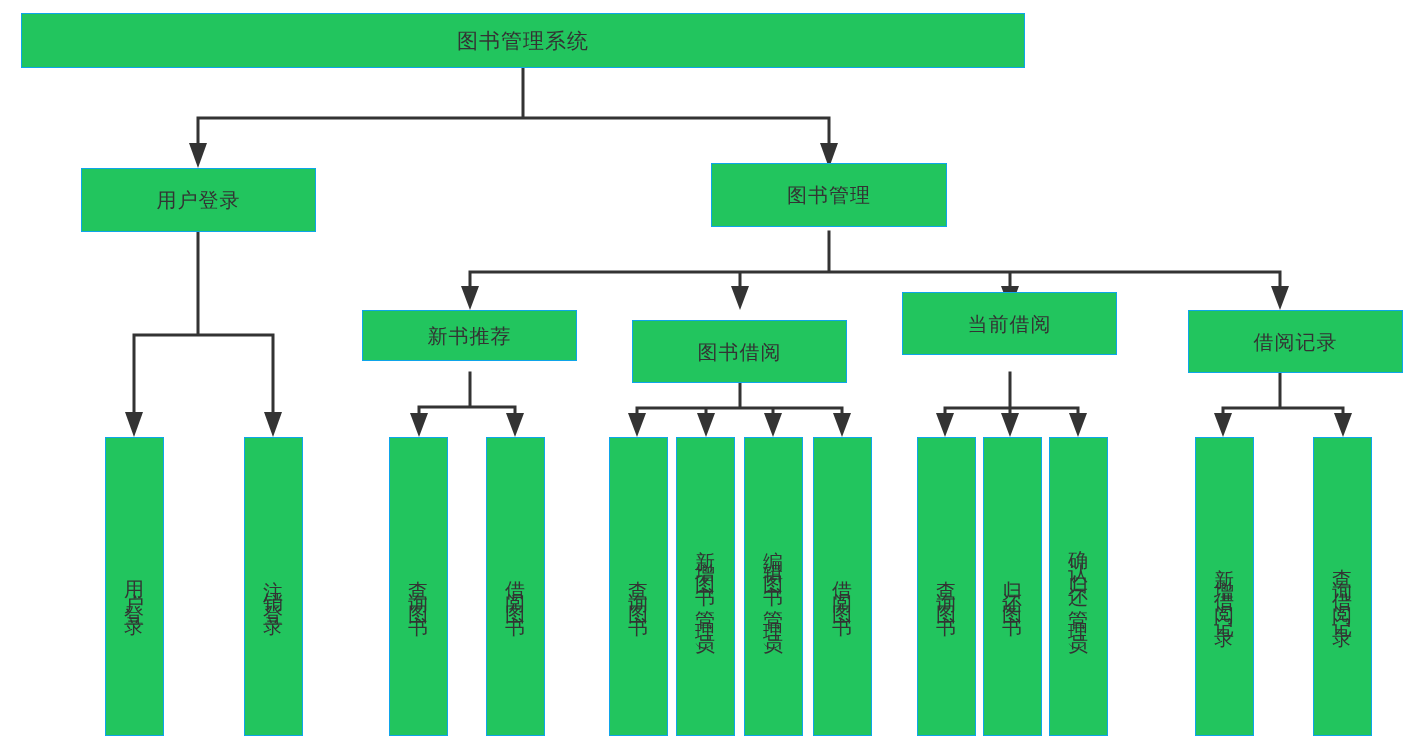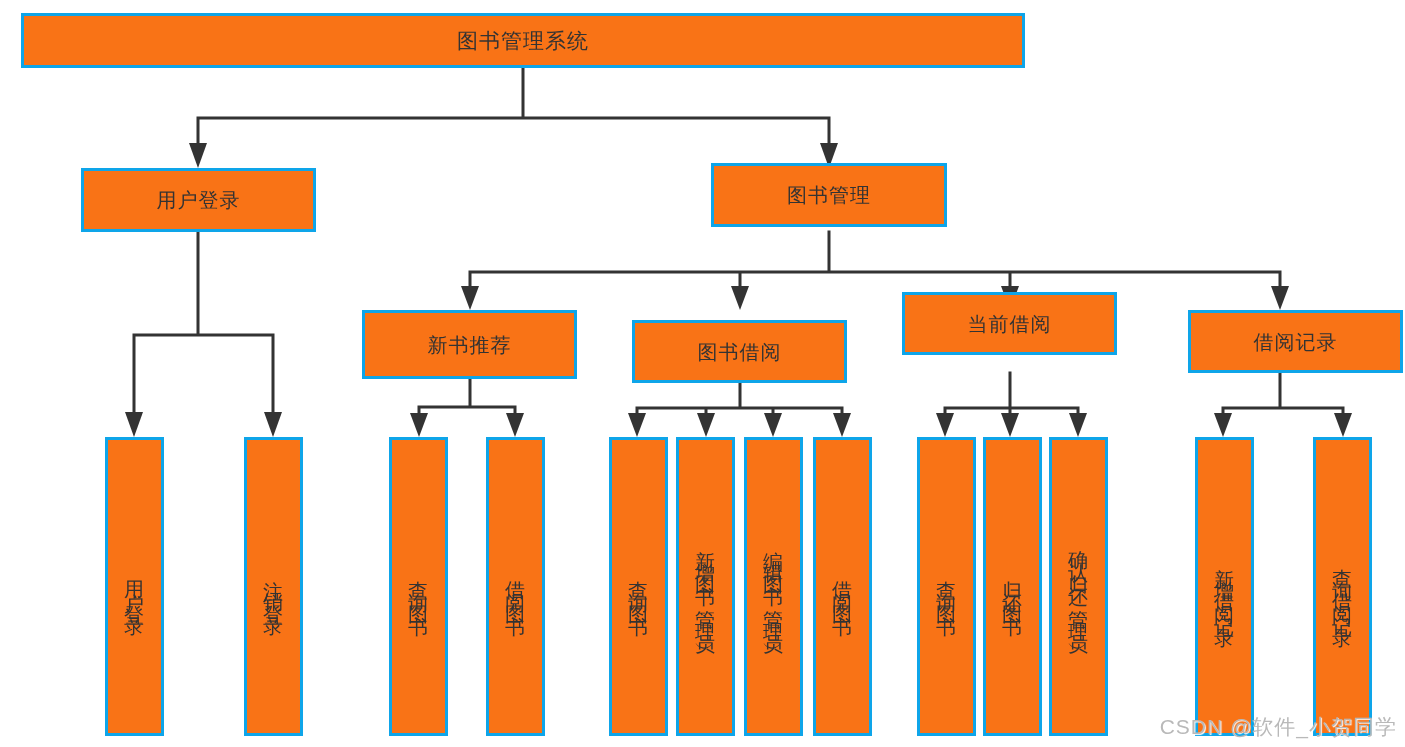--- a/index.html
+++ b/index.html
@@ -12,38 +12,38 @@
     color:#333333;
   }
   .connector-layer{
     position:absolute;left:0;top:0;width:1405px;height:747px;z-index:1;
   }
   .connector-layer path{stroke:#333333;stroke-width:3;fill:none;stroke-linecap:square;}
   .connector-layer polygon{fill:#333333;stroke:none;}
   .node{
     position:absolute;
     box-sizing:border-box;
-    border:3px solid #0ea5e9;
-    background:#f97316;
+    border:1px solid #0ea5e9;
+    background:#22c55e;
     display:grid;place-items:center;
     font-size:20px;
     letter-spacing:1px;
     z-index:2;
     text-align:center;
     line-height:1.2;
   }
   .node.vertical{
     writing-mode:vertical-rl;
     letter-spacing:12px;
     padding-top:4px;
   }
   .pos-root{left:21px;top:13px;width:1004px;height:55px;font-size:21px;}
   .pos-user-login{left:81px;top:168px;width:235px;height:64px;}
   .pos-book-management{left:711px;top:163px;width:236px;height:64px;}
-  .pos-new-book-recommend{left:362px;top:310px;width:215px;height:69px;}
+  .pos-new-book-recommend{left:362px;top:310px;width:215px;height:51px;}
   .pos-book-borrow{left:632px;top:310px;width:215px;height:63px;margin-top:10px;}
   .pos-current-borrow{left:902px;top:292px;width:215px;height:63px;}
   .pos-borrow-record{left:1188px;top:310px;width:215px;height:63px;}
   .leaf{top:437px;width:59px;height:299px;}
   .pos-user-login-leaf{left:105px;}
   .pos-logout-leaf{left:244px;}
   .pos-nb-query{left:389px;}
   .pos-nb-borrow{left:486px;}
   .pos-bb-query{left:609px;}
   .pos-bb-add{left:676px;}
@@ -129,14 +129,13 @@
       <div class="node pos-bb-add vertical leaf">新增图书（管理员）</div>
       <div class="node pos-bb-edit vertical leaf">编辑图书（管理员）</div>
       <div class="node pos-bb-borrow vertical leaf">借阅图书</div>
       <div class="node pos-cb-query vertical leaf">查询图书</div>
       <div class="node pos-cb-return vertical leaf">归还图书</div>
       <div class="node pos-cb-confirm vertical leaf">确认归还（管理员）</div>
       <div class="node pos-br-add vertical leaf">新增借阅记录</div>
       <div class="node pos-br-query vertical leaf">查询借阅记录</div>
     </div>
 
-  <div class="watermark">CSDN @软件_小贺同学</div>
 </div>
 
 </body></html>

